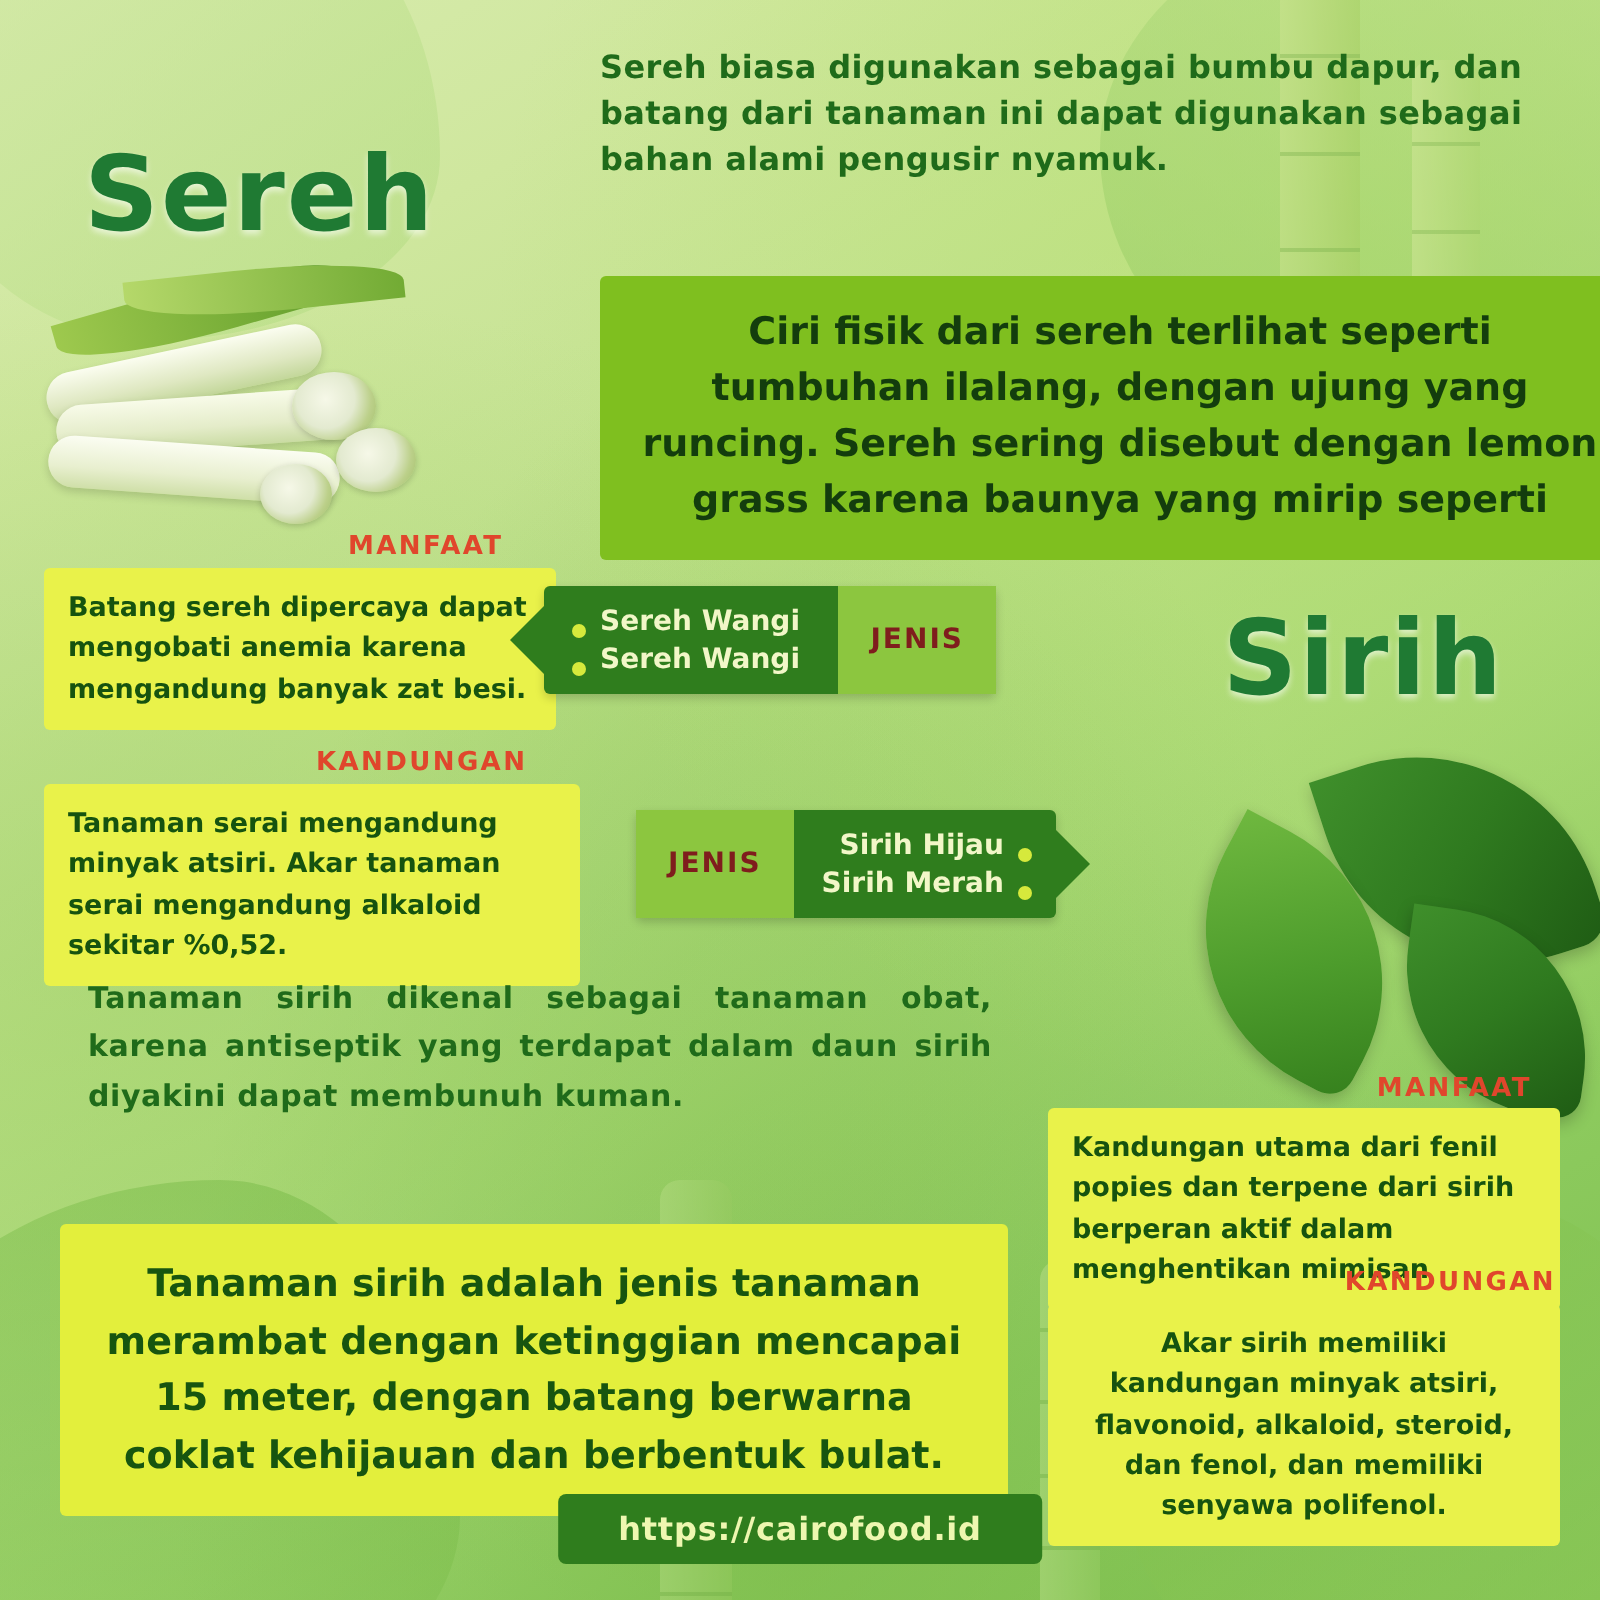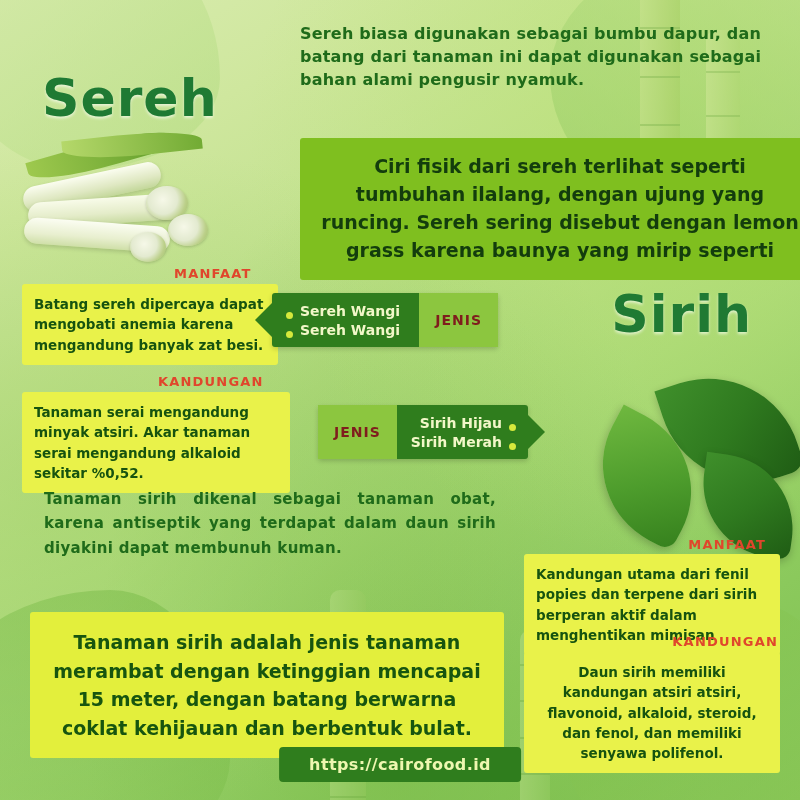--- a/index.html
+++ b/index.html
@@ -88,21 +88,21 @@
   .title {
     position: absolute;
     font-family: "DejaVu Sans", sans-serif;
     font-weight: bold;
     font-size: 52px;
     color: #1f7a33;
     letter-spacing: 1px;
     text-shadow: 0 2px 3px rgba(255,255,255,0.6);
   }
   #title-sereh { left: 42px; top: 68px; }
-  #title-sirih { right: 48px; top: 284px; }
+  #title-sirih { right: 48px; top: 300px; }
   .intro-text {
     position: absolute;
     left: 300px;
     top: 22px;
     width: 478px;
     font-size: 16px;
     line-height: 1.45;
     font-weight: bold;
     color: #1f6b1a;
     letter-spacing: 0.2px;
@@ -345,17 +345,17 @@
   </div>
 
   <div class="para-plain" style="left:44px; top:487px; width:452px;">Tanaman sirih dikenal sebagai tanaman obat, karena antiseptik yang terdapat dalam daun sirih diyakini dapat membunuh kuman.</div>
 
   <div class="para-box" style="left:30px; top:612px; width:474px;">Tanaman sirih adalah jenis tanaman merambat dengan ketinggian mencapai 15 meter, dengan batang berwarna coklat kehijauan dan berbentuk bulat.</div>
 
   <div class="label-tag" style="right:34px; top:537px;">MANFAAT</div>
   <div class="note-box" style="left:524px; top:554px; width:256px; text-align:left;">Kandungan utama dari fenil popies dan terpene dari sirih berperan aktif dalam menghentikan mimisan</div>
 
   <div class="label-tag" style="right:22px; top:634px;">KANDUNGAN</div>
-  <div class="note-box" style="left:524px; top:652px; width:256px; text-align:center;">Daun sirih memiliki kandungan atsiri atsiri, flavonoid, alkaloid, steroid, dan fenol, dan memiliki senyawa polifenol.</div>
+  <div class="note-box" style="left:524px; top:652px; width:256px; text-align:center;">Akar sirih memiliki kandungan minyak atsiri, flavonoid, alkaloid, steroid, dan fenol, dan memiliki senyawa polifenol.</div>
 
   <div class="footer">https://cairofood.id</div>
 
 </div>
 
 </body></html>

